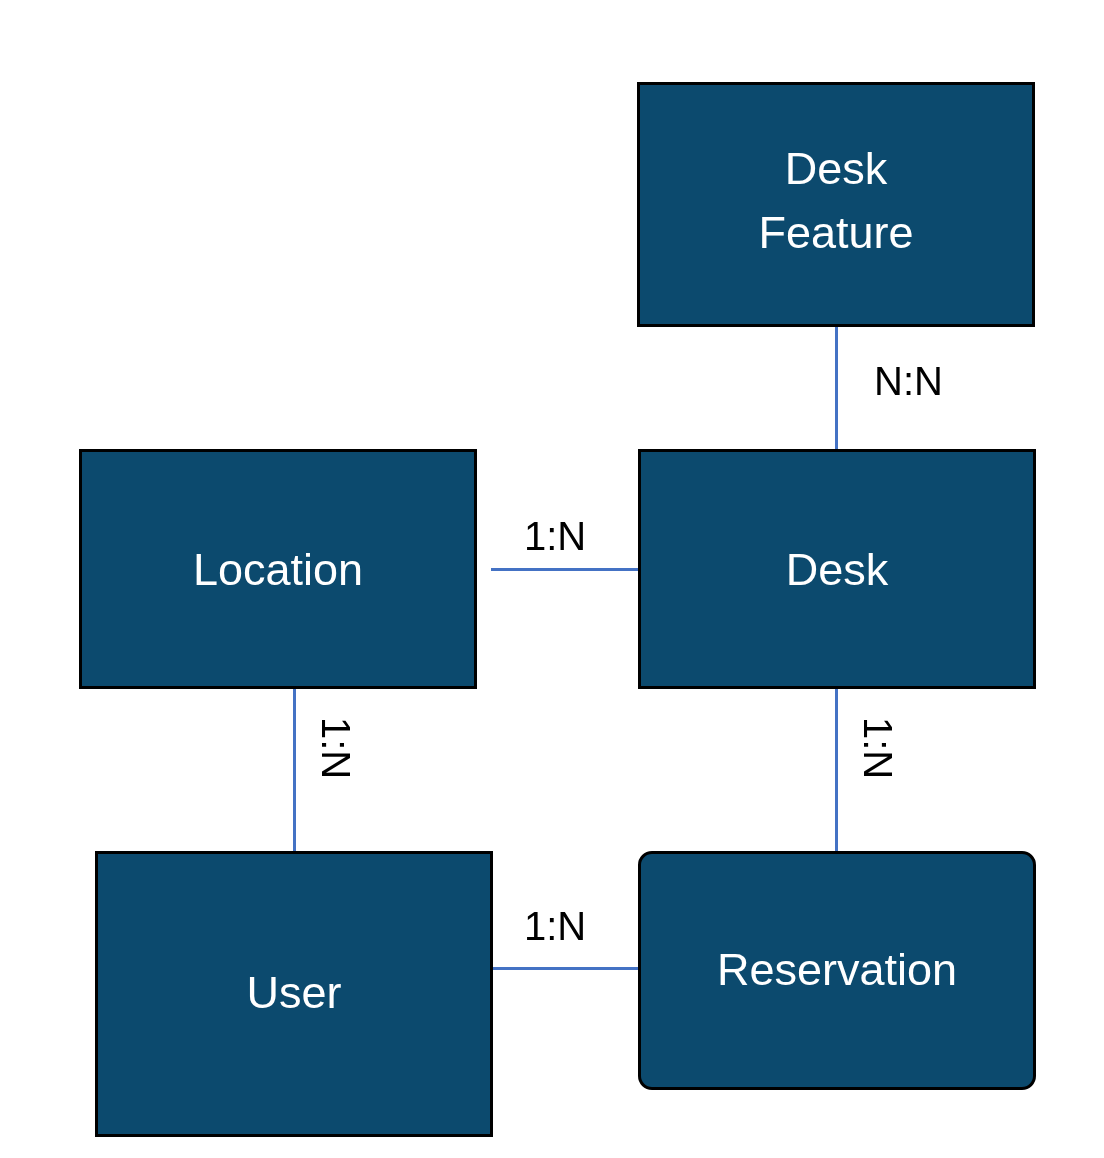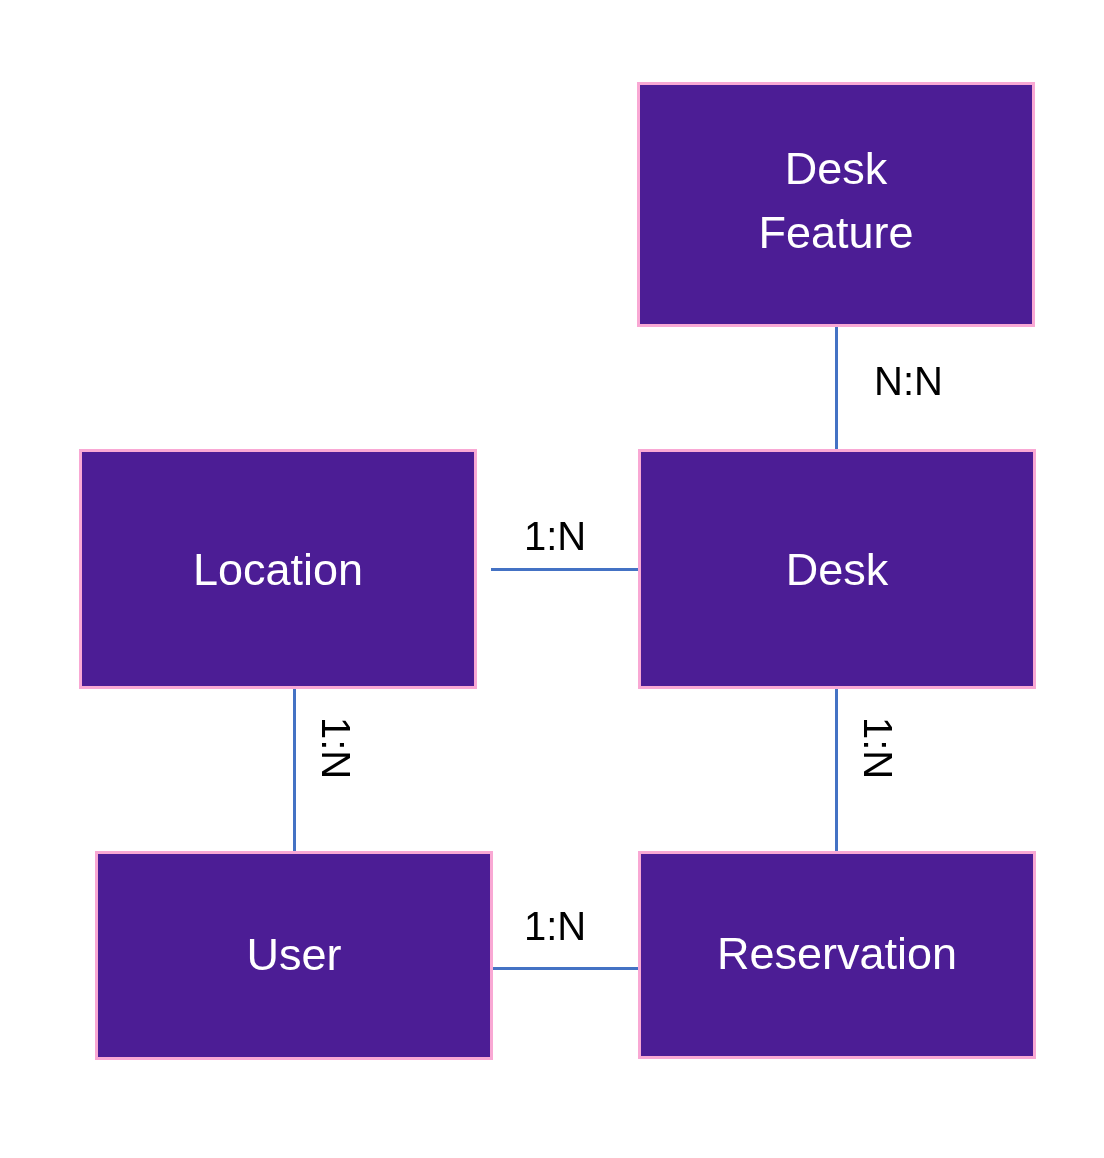--- a/index.html
+++ b/index.html
@@ -13,42 +13,42 @@
   #canvas {
     position: relative;
     width: 1104px;
     height: 1158px;
     background: #ffffff;
     overflow: hidden;
   }
   .entity-box {
     position: absolute;
     box-sizing: border-box;
-    background: #4c1d95;
-    border: 3px solid #f9a8d4;
+    background: #0c4a6e;
+    border: 3px solid #000000;
     display: flex;
     align-items: center;
     justify-content: center;
     text-align: center;
   }
   .entity-label {
     color: #ffffff;
     font-size: 45px;
     line-height: 1.42;
     font-weight: normal;
     letter-spacing: 0px;
     white-space: pre-line;
     padding: 0 6px;
   }
   
   #box-desk-feature { left: 637px; top: 82px;  width: 398px; height: 245px; }
   #box-location     { left: 79px;  top: 449px; width: 398px; height: 240px; }
   #box-desk         { left: 638px; top: 449px; width: 398px; height: 240px; }
-  #box-user         { left: 95px;  top: 851px; width: 398px; height: 209px; }
-  #box-reservation  { left: 638px; top: 851px; width: 398px; height: 208px; }
+  #box-user         { left: 95px;  top: 851px; width: 398px; height: 286px; }
+  #box-reservation  { left: 638px; top: 851px; width: 398px; height: 239px; border-radius: 14px; }
 
   
   #box-desk-feature .entity-label { transform: translateY(-4px); }
   #box-location .entity-label     { transform: translateY(1px); }
   #box-desk .entity-label         { transform: translateY(1px); }
   #box-user .entity-label         { transform: translateY(-1px); }
   #box-reservation .entity-label  { transform: translateY(-1px); }
 
   .conn {
     position: absolute;

